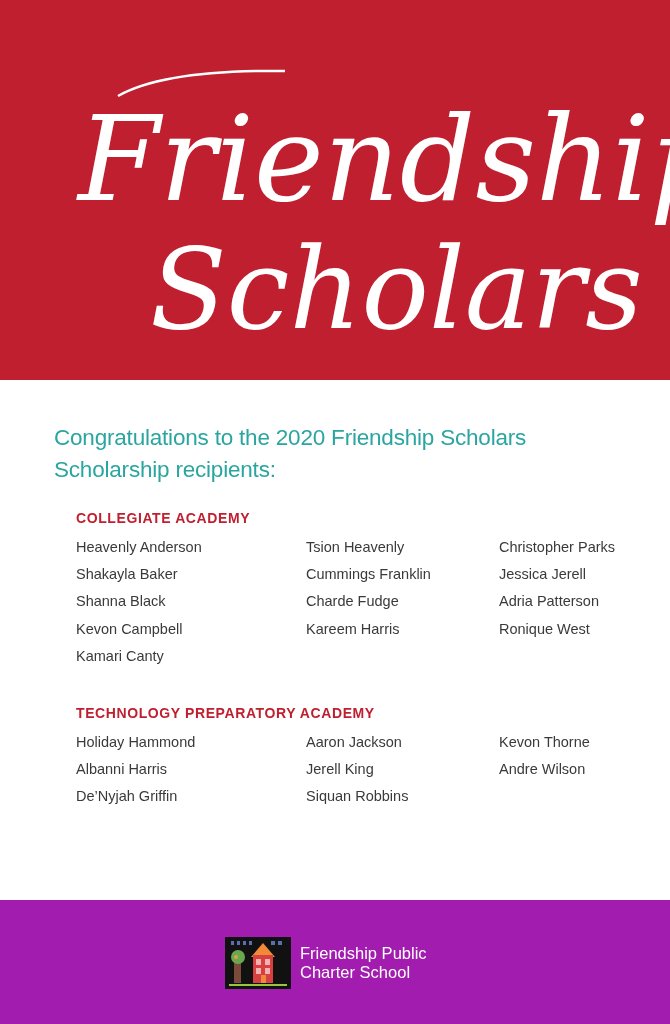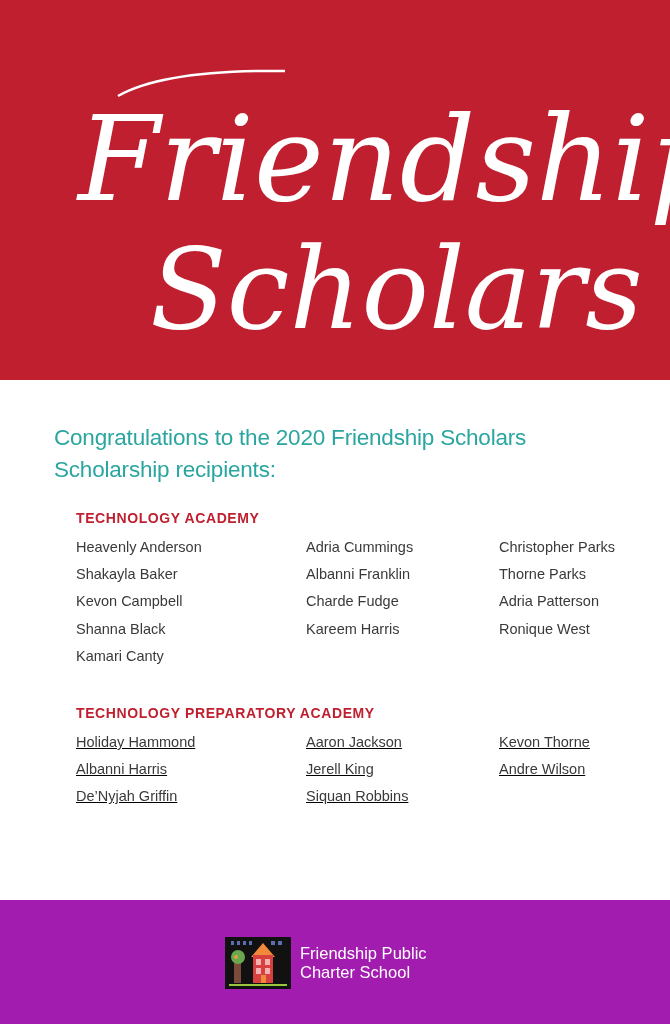--- a/index.html
+++ b/index.html
@@ -68,45 +68,45 @@
     <text class="script" x="150" y="328" font-size="112">Scholars</text>
   </svg>
 </div>
 
 <div class="content">
   <div class="headline">
     <div>Congratulations to the 2020 Friendship Scholars</div>
     <div>Scholarship recipients:</div>
   </div>
 
-  <div class="section-title" style="top:130px;">TECHNOLOGY ACADEMY</div>
+  <div class="section-title" style="top:130px;">COLLEGIATE ACADEMY</div>
   <div class="names" style="top:157px;">
     <div class="col">
       <div class="name">Heavenly Anderson</div>
       <div class="name">Shakayla Baker</div>
+      <div class="name">Shanna Black</div>
       <div class="name">Kevon Campbell</div>
-      <div class="name">Shanna Black</div>
       <div class="name">Kamari Canty</div>
     </div>
     <div class="col">
-      <div class="name">Adria Cummings</div>
-      <div class="name">Albanni Franklin</div>
+      <div class="name">Tsion Heavenly</div>
+      <div class="name">Cummings Franklin</div>
       <div class="name">Charde Fudge</div>
       <div class="name">Kareem Harris</div>
     </div>
     <div class="col">
       <div class="name">Christopher Parks</div>
-      <div class="name">Thorne Parks</div>
+      <div class="name">Jessica Jerell</div>
       <div class="name">Adria Patterson</div>
       <div class="name">Ronique West</div>
     </div>
   </div>
 
   <div class="section-title" style="top:325px;">TECHNOLOGY PREPARATORY ACADEMY</div>
-  <div class="names" style="top:352px;text-decoration:underline;">
+  <div class="names" style="top:352px;">
     <div class="col">
       <div class="name">Holiday Hammond</div>
       <div class="name">Albanni Harris</div>
       <div class="name">De’Nyjah Griffin</div>
     </div>
     <div class="col">
       <div class="name">Aaron Jackson</div>
       <div class="name">Jerell King</div>
       <div class="name">Siquan Robbins</div>
     </div>

